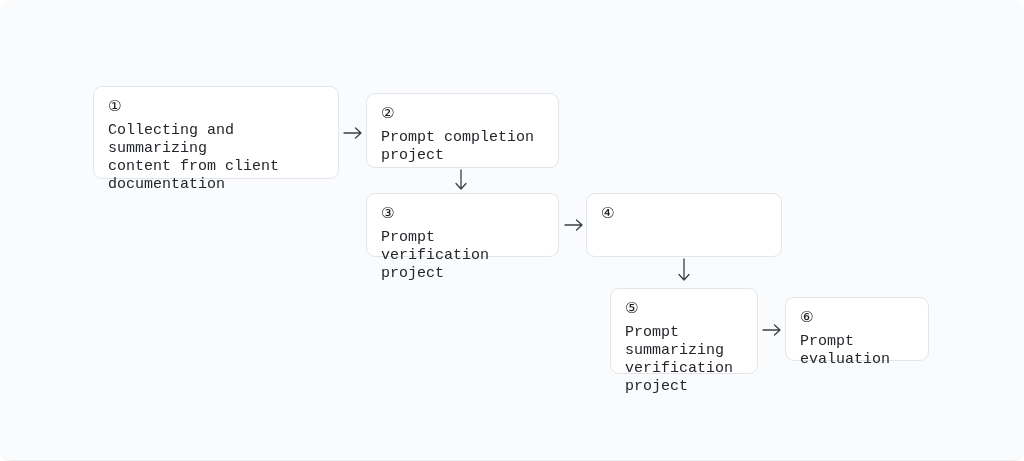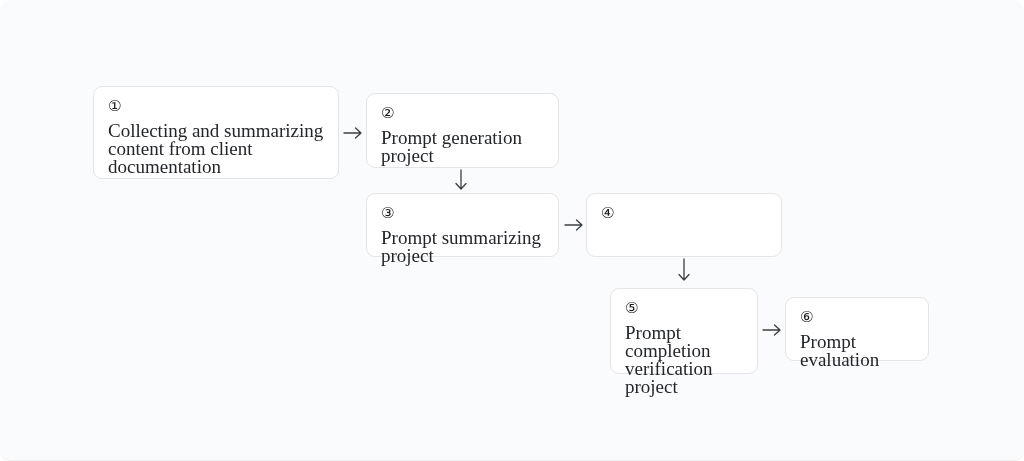--- a/index.html
+++ b/index.html
@@ -40,22 +40,22 @@
   .node-num {
     font-family: "DejaVu Sans", sans-serif;
     font-size: 15px;
     line-height: 16px;
     color: #17191c;
     margin-bottom: 8px;
     letter-spacing: 0;
   }
 
   .node-label {
-    font-family: Liberation Serif, serif;
-    font-size: 19px;
+    font-family: Liberation Mono, monospace;
+    font-size: 15px;
     line-height: 18px;
     color: #23262a;
     white-space: pre-line;
   }
 
   .arrow {
     position: absolute;
     overflow: visible;
   }
   .arrow path {
@@ -76,47 +76,47 @@
     <span class="node-label">Collecting and summarizing
 content from client documentation</span>
   </div>
 
   <svg class="arrow" style="left:344px; top:124px; width:20px; height:18px;" viewBox="0 0 20 18">
     <path d="M0 9 H17 M11.5 4 L17 9 L11.5 14"></path>
   </svg>
 
   <div class="node" style="left:366px; top:93px; width:193px; height:75px;">
     <span class="node-num">②</span>
-    <span class="node-label">Prompt generation project</span>
+    <span class="node-label">Prompt completion project</span>
   </div>
 
   <svg class="arrow" style="left:452px; top:170px; width:18px; height:22px;" viewBox="0 0 18 22">
     <path d="M9 0 V19 M4 13.5 L9 19 L14 13.5"></path>
   </svg>
 
   <div class="node" style="left:366px; top:193px; width:193px; height:64px;">
     <span class="node-num">③</span>
-    <span class="node-label">Prompt summarizing project</span>
+    <span class="node-label">Prompt verification project</span>
   </div>
 
   <svg class="arrow" style="left:565px; top:216px; width:20px; height:18px;" viewBox="0 0 20 18">
     <path d="M0 9 H17 M11.5 4 L17 9 L11.5 14"></path>
   </svg>
 
   <div class="node" style="left:586px; top:193px; width:196px; height:64px;">
     <span class="node-num">④</span>
   </div>
 
   <svg class="arrow" style="left:675px; top:259px; width:18px; height:24px;" viewBox="0 0 18 24">
     <path d="M9 0 V21 M4 15.5 L9 21 L14 15.5"></path>
   </svg>
 
   <div class="node" style="left:610px; top:288px; width:148px; height:86px;">
     <span class="node-num">⑤</span>
-    <span class="node-label">Prompt completion
+    <span class="node-label">Prompt summarizing
 verification project</span>
   </div>
 
   <svg class="arrow" style="left:763px; top:321px; width:20px; height:18px;" viewBox="0 0 20 18">
     <path d="M0 9 H17 M11.5 4 L17 9 L11.5 14"></path>
   </svg>
 
   <div class="node" style="left:785px; top:297px; width:144px; height:64px;">
     <span class="node-num">⑥</span>
     <span class="node-label">Prompt evaluation</span>

